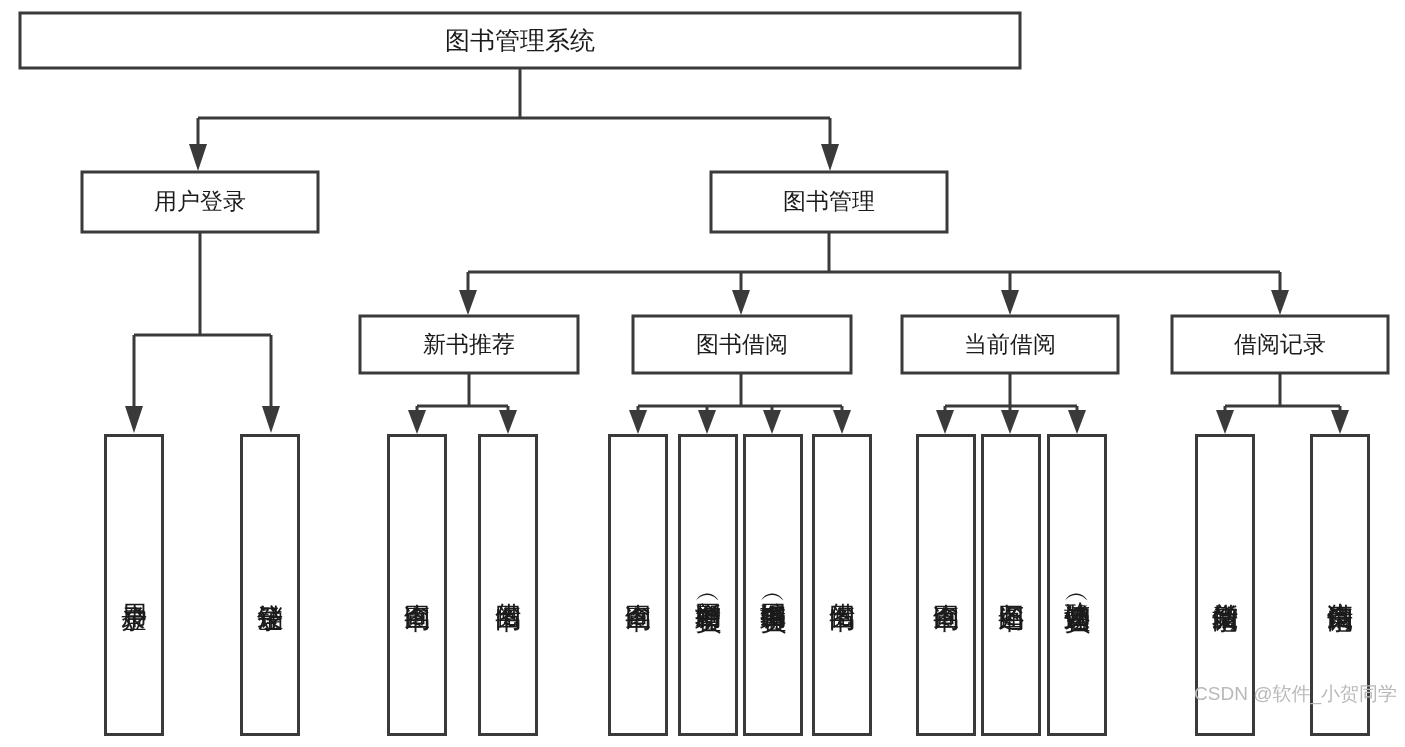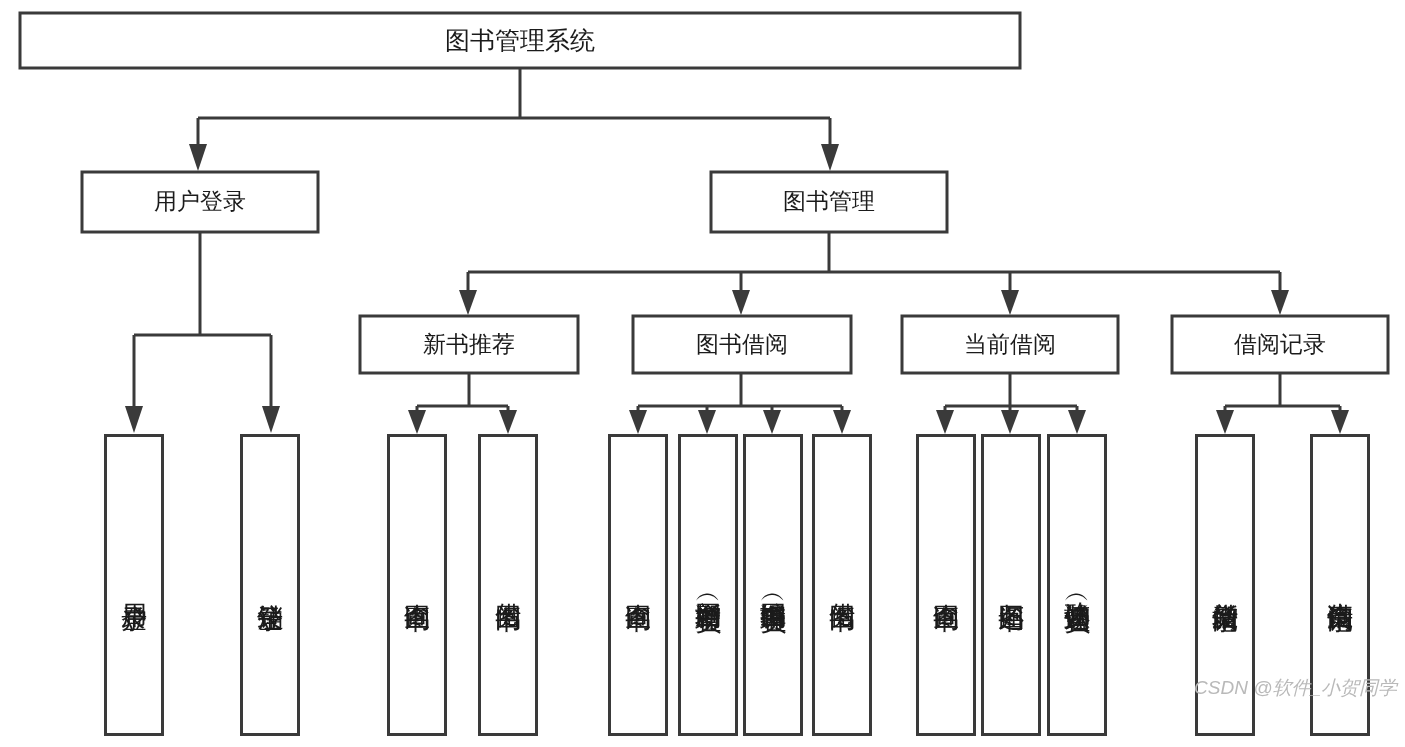--- a/index.html
+++ b/index.html
@@ -44,28 +44,27 @@
     border:3px solid #3a3a3a;
     background:#ffffff;
     overflow:hidden;
   }
   .leaf-inner{
     position:absolute;left:0;right:0;top:6px;bottom:6px;
     display:flex;align-items:flex-start;justify-content:center;
   }
   #watermark{
     position:absolute;
-    right:8px;bottom:20px;
+    right:8px;bottom:14px;
     font-family:"Liberation Sans","DejaVu Sans",sans-serif;
     font-size:19px;
     color:#b9b9b9;
     white-space:nowrap;
     user-select:none;
     pointer-events:none;
-    font-style:italic;
   }
 </style>
 </head>
 <body>
 
 <div id="diagram-root">
 
   <svg id="tree" viewBox="0 0 1405 747">
     <defs></defs>
 

